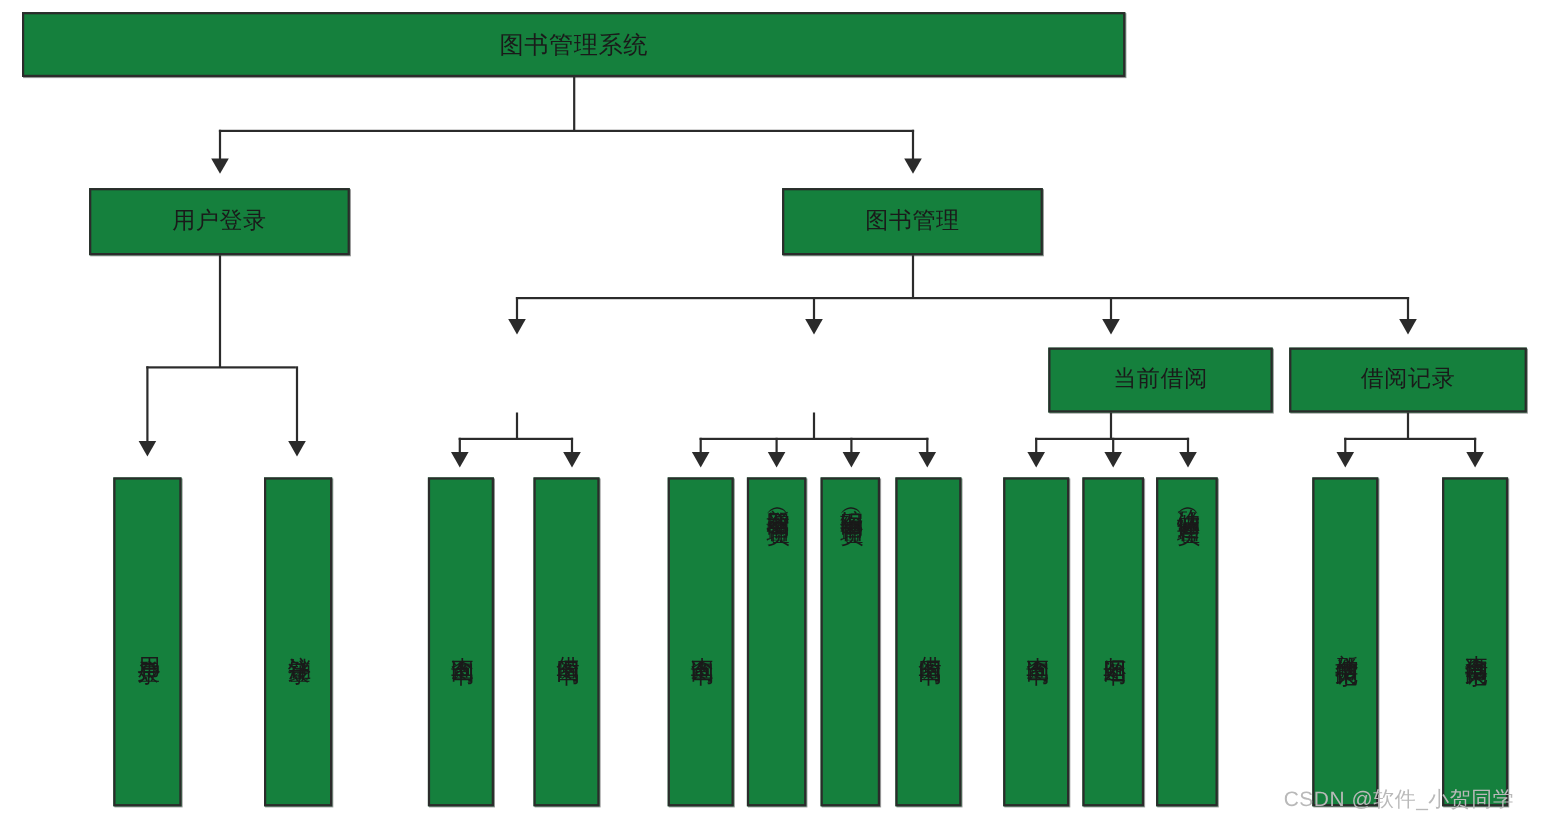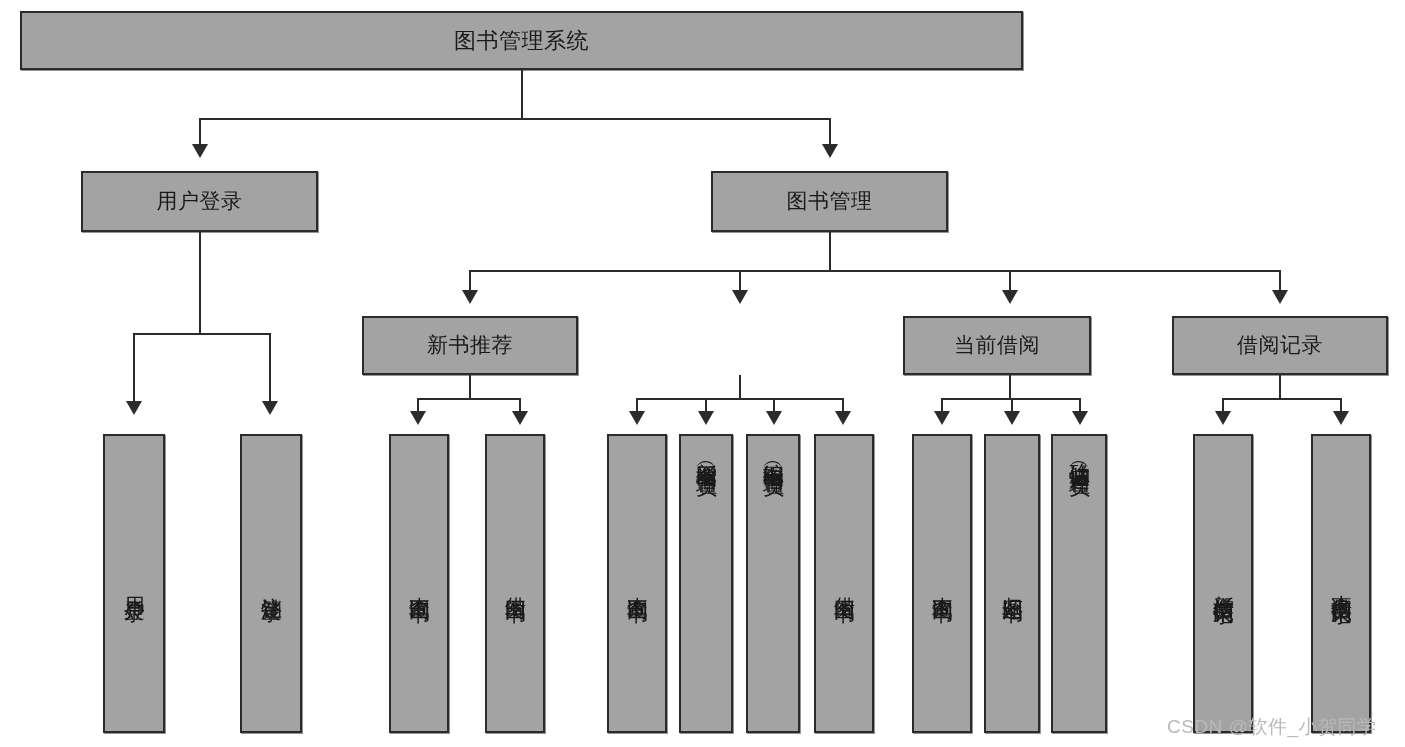--- a/index.html
+++ b/index.html
@@ -15,21 +15,21 @@
     position: relative;
     width: 1405px;
     height: 747px;
     background: #ffffff;
     overflow: hidden;
   }
   
   .node {
     position: absolute;
     box-sizing: border-box;
-    background: #a3a3a3;
+    background: #15803d;
     border: 2px solid #2b2b2b;
     display: flex;
     align-items: center;
     justify-content: center;
     color: #1a1a1a;
     line-height: 1.18;
     text-align: center;
     box-shadow: 1px 1px 0 0 rgba(60,60,60,0.55);
   }
   .node.h {           
@@ -118,24 +118,21 @@
   <div class="hline" style="left:469px; top:270px; width:812px; height:2px;"></div>
   <div class="vline" style="left:469px; top:270px; width:2px; height:22px;"></div>
   <div class="arrow" style="left:462px; top:290px;"></div>
   <div class="vline" style="left:739px; top:270px; width:2px; height:22px;"></div>
   <div class="arrow" style="left:732px; top:290px;"></div>
   <div class="vline" style="left:1009px; top:270px; width:2px; height:22px;"></div>
   <div class="arrow" style="left:1002px; top:290px;"></div>
   <div class="vline" style="left:1279px; top:270px; width:2px; height:22px;"></div>
   <div class="arrow" style="left:1272px; top:290px;"></div>
 
-  <div class="node h" style="left:362px; top:316px; width:216px; height:59px;">
-    <span>新书推荐</span>
-  </div>
-  <div class="node h" style="left:903px; top:316px; width:188px; height:59px;">
+  <div class="node h" style="left:953px; top:316px; width:204px; height:59px;">
     <span>当前借阅</span>
   </div>
   <div class="node h" style="left:1172px; top:316px; width:216px; height:59px;">
     <span>借阅记录</span>
   </div>
 
   <div class="vline" style="left:469px; top:375px; width:2px; height:24px;"></div>
   <div class="hline" style="left:417px; top:398px; width:104px; height:2px;"></div>
   <div class="vline" style="left:417px; top:398px; width:2px; height:15px;"></div>
   <div class="arrow" style="left:410px; top:411px;"></div>

